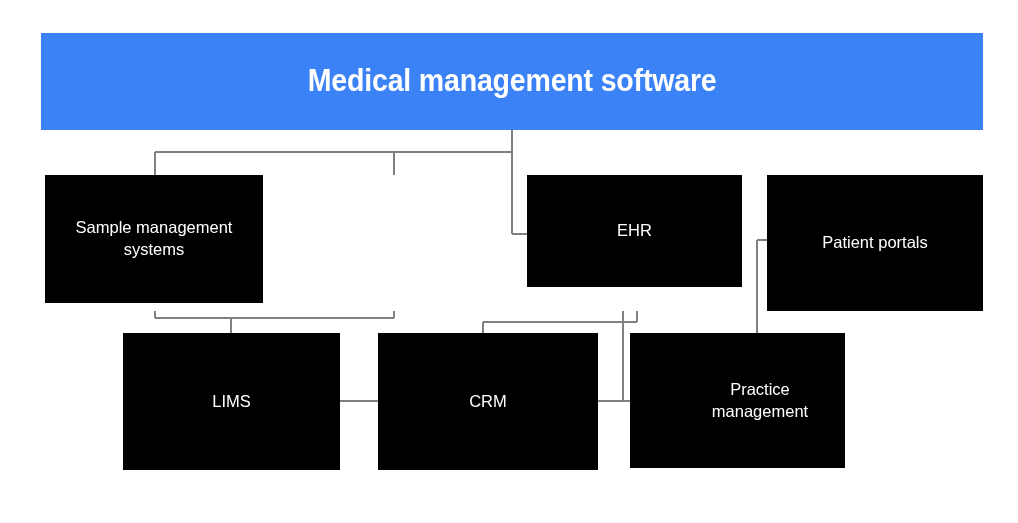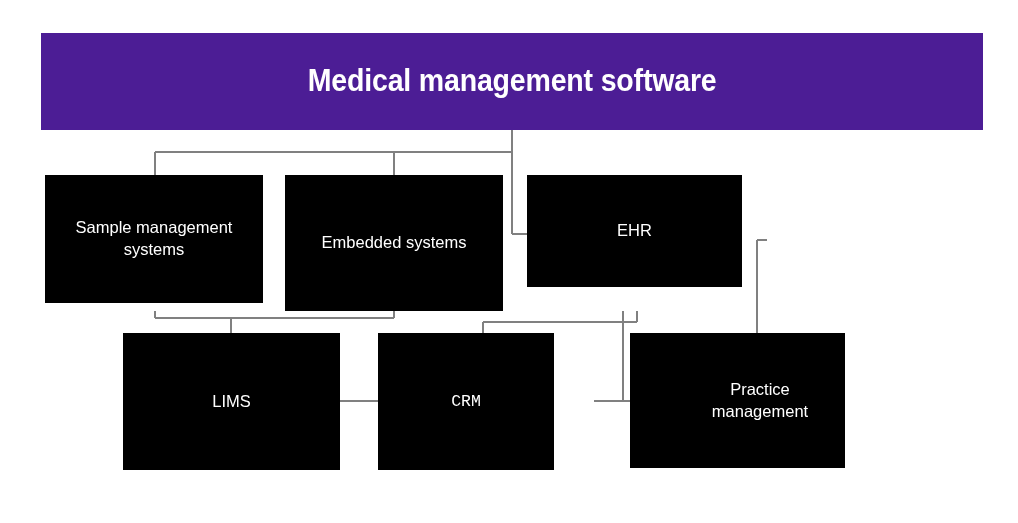--- a/index.html
+++ b/index.html
@@ -28,21 +28,21 @@
     z-index: 1;
   }
 
   
   .root-node {
     position: absolute;
     left: 41px;
     top: 33px;
     width: 942px;
     height: 97px;
-    background: #4c1d95;
+    background: #3b82f6;
     display: flex;
     align-items: center;
     justify-content: center;
     z-index: 3;
   }
   .root-label {
     color: #ffffff;
     font-size: 31px;
     font-weight: bold;
     letter-spacing: -0.2px;
@@ -72,21 +72,21 @@
   }
 
   
   #node-sample  { left: 45px;  top: 175px; width: 218px; height: 128px; }
   #node-embedded{ left: 285px; top: 175px; width: 218px; height: 136px; }
   #node-ehr     { left: 527px; top: 175px; width: 215px; height: 112px; }
   #node-portals { left: 767px; top: 175px; width: 216px; height: 136px; }
 
   
   #node-lims     { left: 123px; top: 333px; width: 217px; height: 137px; }
-  #node-crm      { left: 378px; top: 333px; width: 176px; height: 137px; font-family: Liberation Mono, monospace; }
+  #node-crm      { left: 378px; top: 333px; width: 220px; height: 137px; }
   #node-practice { left: 630px; top: 333px; width: 215px; height: 135px; padding-left: 45px; }
 </style>
 </head>
 <body>
 
 <div id="canvas">
 
   <svg class="connectors" viewBox="0 0 1018 523" width="1018" height="523">
     <g stroke="#808080" stroke-width="1.6" fill="none" shape-rendering="crispEdges">
 
@@ -121,28 +121,28 @@
 
   <div class="root-node">
     <div class="root-label">Medical management software</div>
   </div>
 
   <div class="node" id="node-sample">
     <div class="node-label">Sample management
 systems</div>
   </div>
 
-  <div class="node" id="node-embedded">
-    <div class="node-label">Embedded systems</div>
-  </div>
 
   <div class="node" id="node-ehr">
     <div class="node-label">EHR</div>
   </div>
 
+  <div class="node" id="node-portals">
+    <div class="node-label">Patient portals</div>
+  </div>
 
   <div class="node" id="node-lims">
     <div class="node-label">LIMS</div>
   </div>
 
   <div class="node" id="node-crm">
     <div class="node-label">CRM</div>
   </div>
 
   <div class="node" id="node-practice">

